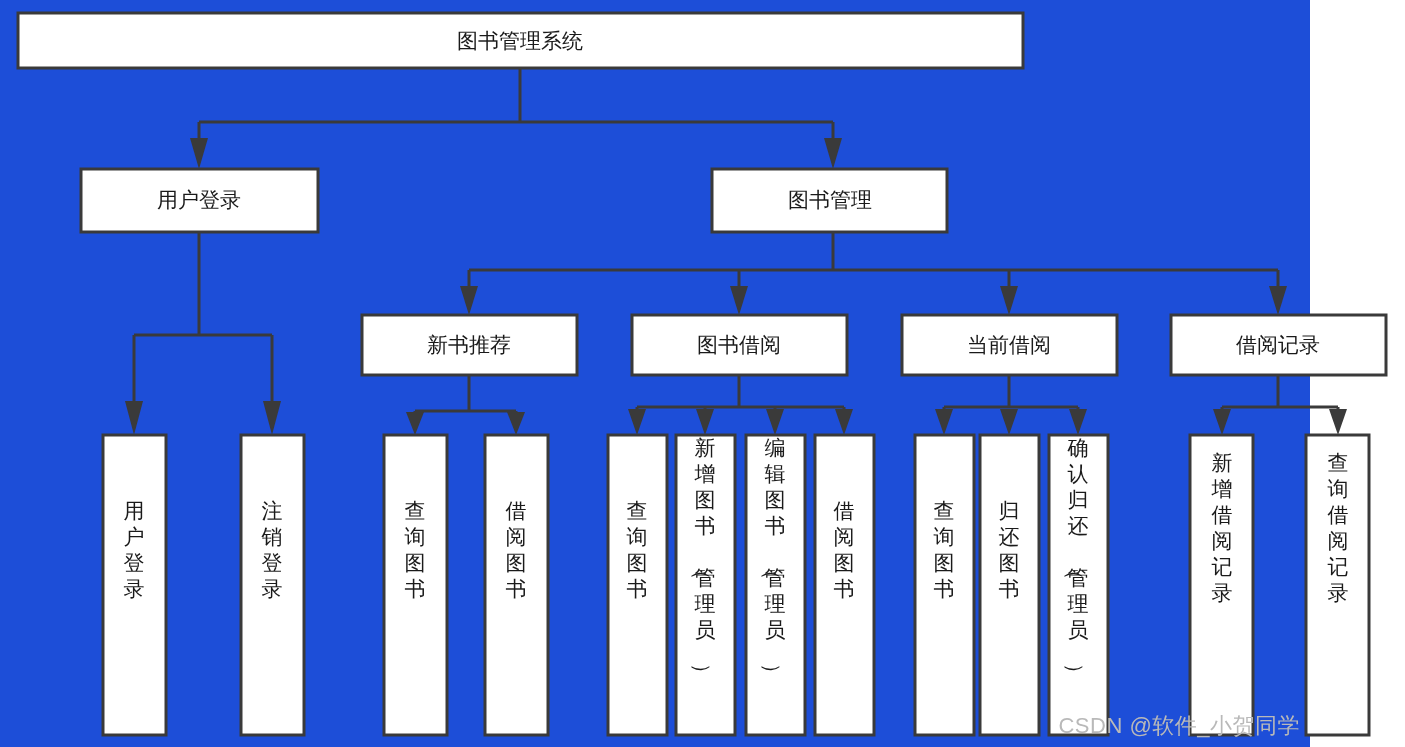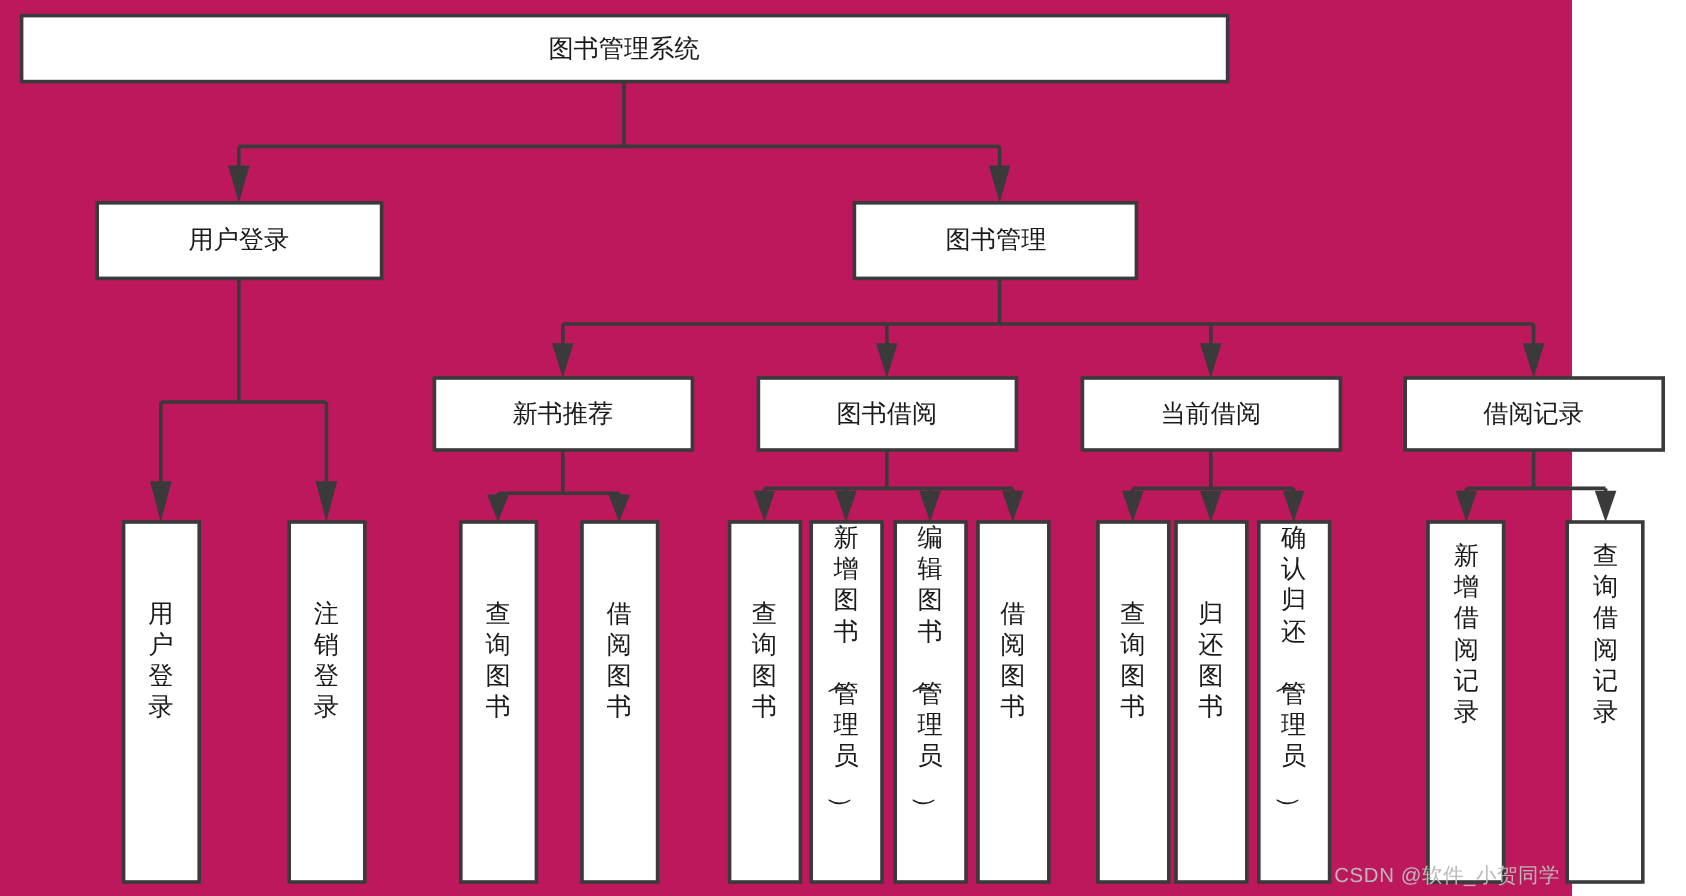--- a/index.html
+++ b/index.html
@@ -10,21 +10,21 @@
   body {
     width: 1405px;
     height: 747px;
     font-family: "Liberation Sans", "DejaVu Sans", sans-serif;
     overflow: hidden;
   }
   #diagram-root {
     position: relative;
     width: 1310px;
     height: 747px;
-    background: #be185d;
+    background: #1d4ed8;
   }
   svg#tree-svg {
     position: absolute;
     left: 0;
     top: 0;
     width: 1405px;
     height: 747px;
     display: block;
   }
   .node-box {
@@ -53,21 +53,21 @@
     font-family: "Liberation Sans", "DejaVu Sans", sans-serif;
     font-size: 21px;
     fill: #1a1a1a;
     text-anchor: middle;
   }
   .watermark-text {
     position: absolute;
     right: 10px;
     bottom: 6px;
     font-family: "Liberation Sans", "DejaVu Sans", sans-serif;
-    font-size: 17px;
+    font-size: 22px;
     color: #b9b9b9;
     letter-spacing: 0.5px;
     white-space: nowrap;
     pointer-events: none;
   }
 </style>
 </head>
 <body>
 
 <div id="diagram-root">

